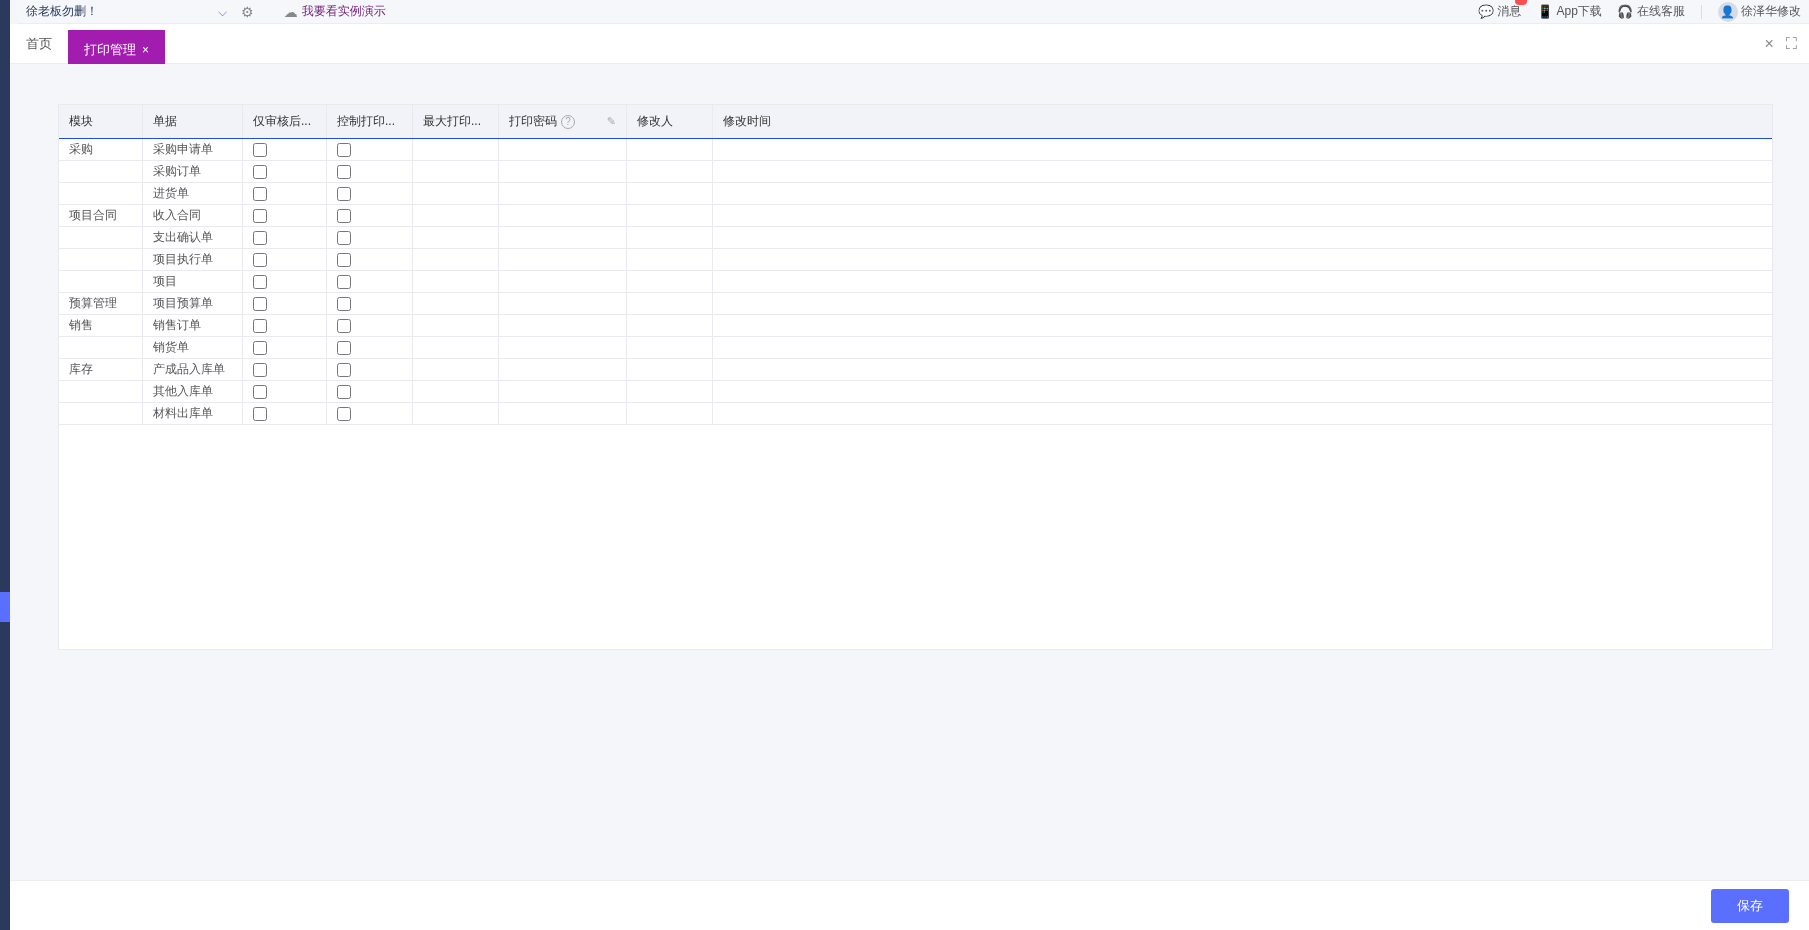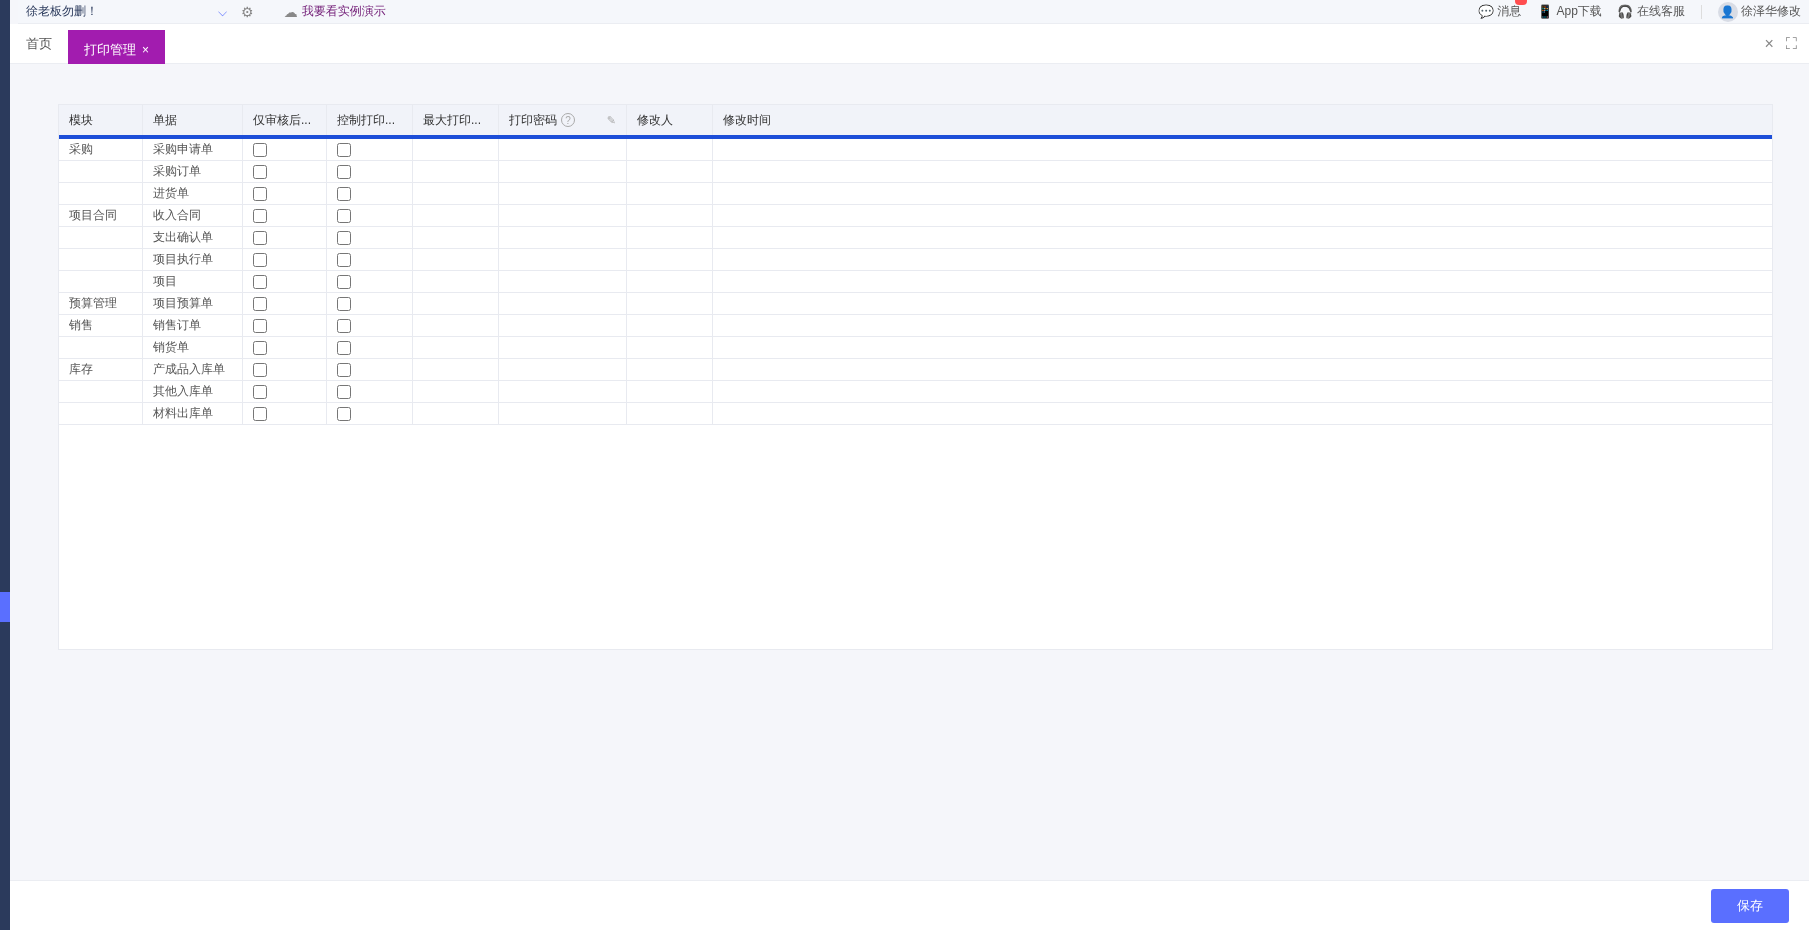--- a/index.html
+++ b/index.html
@@ -24,21 +24,21 @@
 .tabbar { position: absolute; left: 10px; right: 0; top: 24px; height: 40px; background: #fff; display: flex; align-items: center; border-bottom: 1px solid #ebedf2; }
 .tab { padding: 0 16px; height: 40px; display: flex; align-items: center; font-size: 13px; color: #555; cursor: pointer; gap: 6px; }
 .tab.active { background: #a21caf; color: #fff; margin-top: 12px; }
 .tab-close { font-size: 12px; }
 .tabbar-actions { margin-left: auto; display: flex; align-items: center; gap: 12px; padding-right: 12px; }
 .action-icon { color: #888; font-size: 16px; cursor: pointer; }
 
 .content { position: absolute; left: 10px; right: 0; top: 64px; bottom: 0; background: #f5f6fa; }
 .table-wrapper { position: absolute; left: 48px; right: 36px; top: 40px; bottom: 280px; background: #fff; border: 1px solid #e8eaf0; overflow: hidden; }
 
-.table-head { display: flex; background: #f1f3f9; border-bottom: 4px solid #1d4ed8; height: 34px; align-items: center; }
+.table-head { display: flex; background: #f1f3f9; border-bottom: 1px solid #1d4ed8; height: 34px; align-items: center; }
 .table-body { overflow-y: scroll; height: calc(100% - 34px); }
 .table-body::-webkit-scrollbar { width: 10px; }
 .table-body::-webkit-scrollbar-thumb { background: #c8cbd4; border-radius: 5px; }
 .table-body::-webkit-scrollbar-track { background: #f5f6fa; }
 
 .row { display: flex; border-bottom: 1px solid #e8eaf0; height: 22px; align-items: center; }
 .cell { padding: 0 10px; font-size: 12px; color: #555; border-right: 1px solid #e8eaf0; height: 100%; display: flex; align-items: center; overflow: hidden; white-space: nowrap; text-overflow: ellipsis; }
 .cell:last-child { border-right: none; flex: 1; }
 .c-module { width: 84px; font-weight: normal; }
 .c-doc { width: 100px; }

